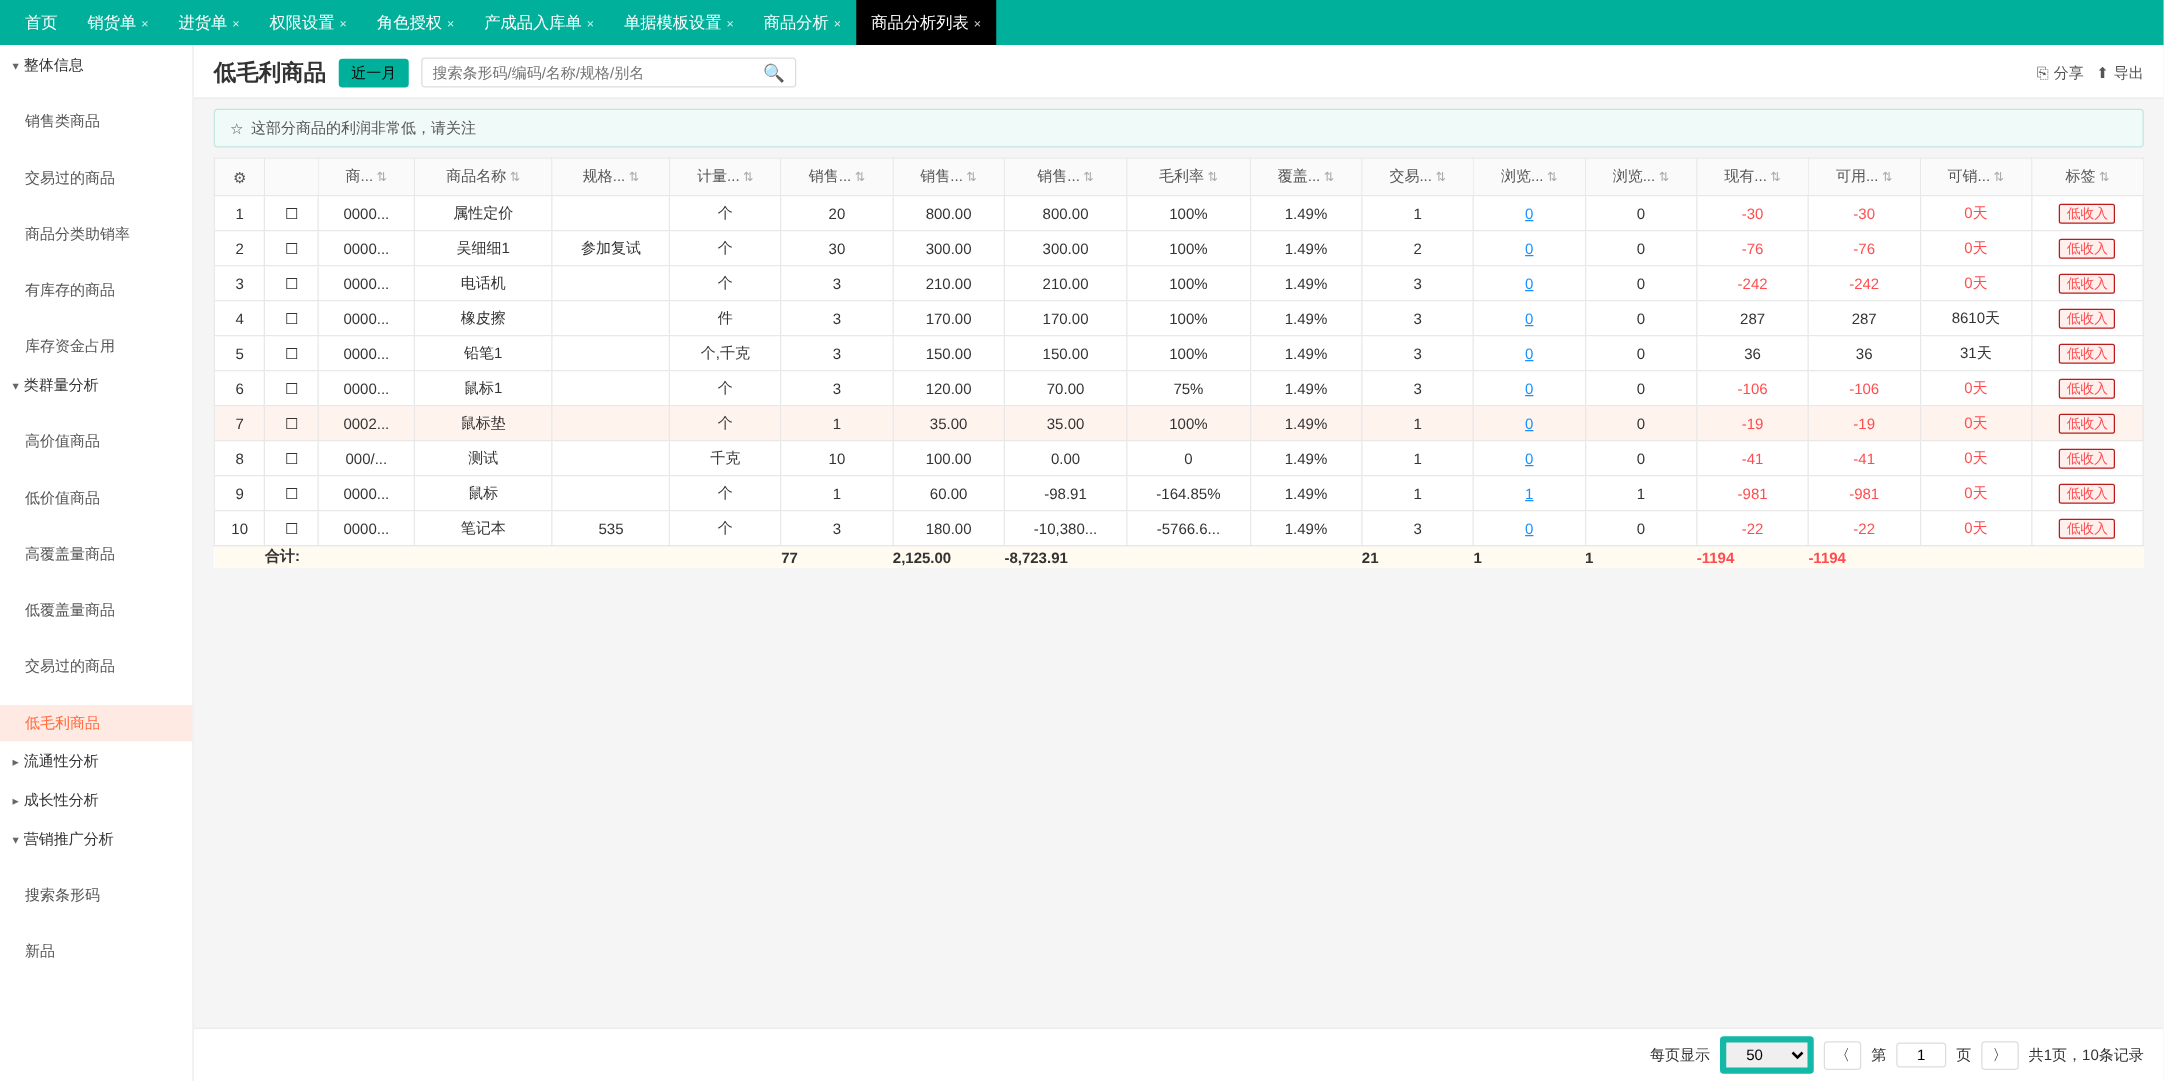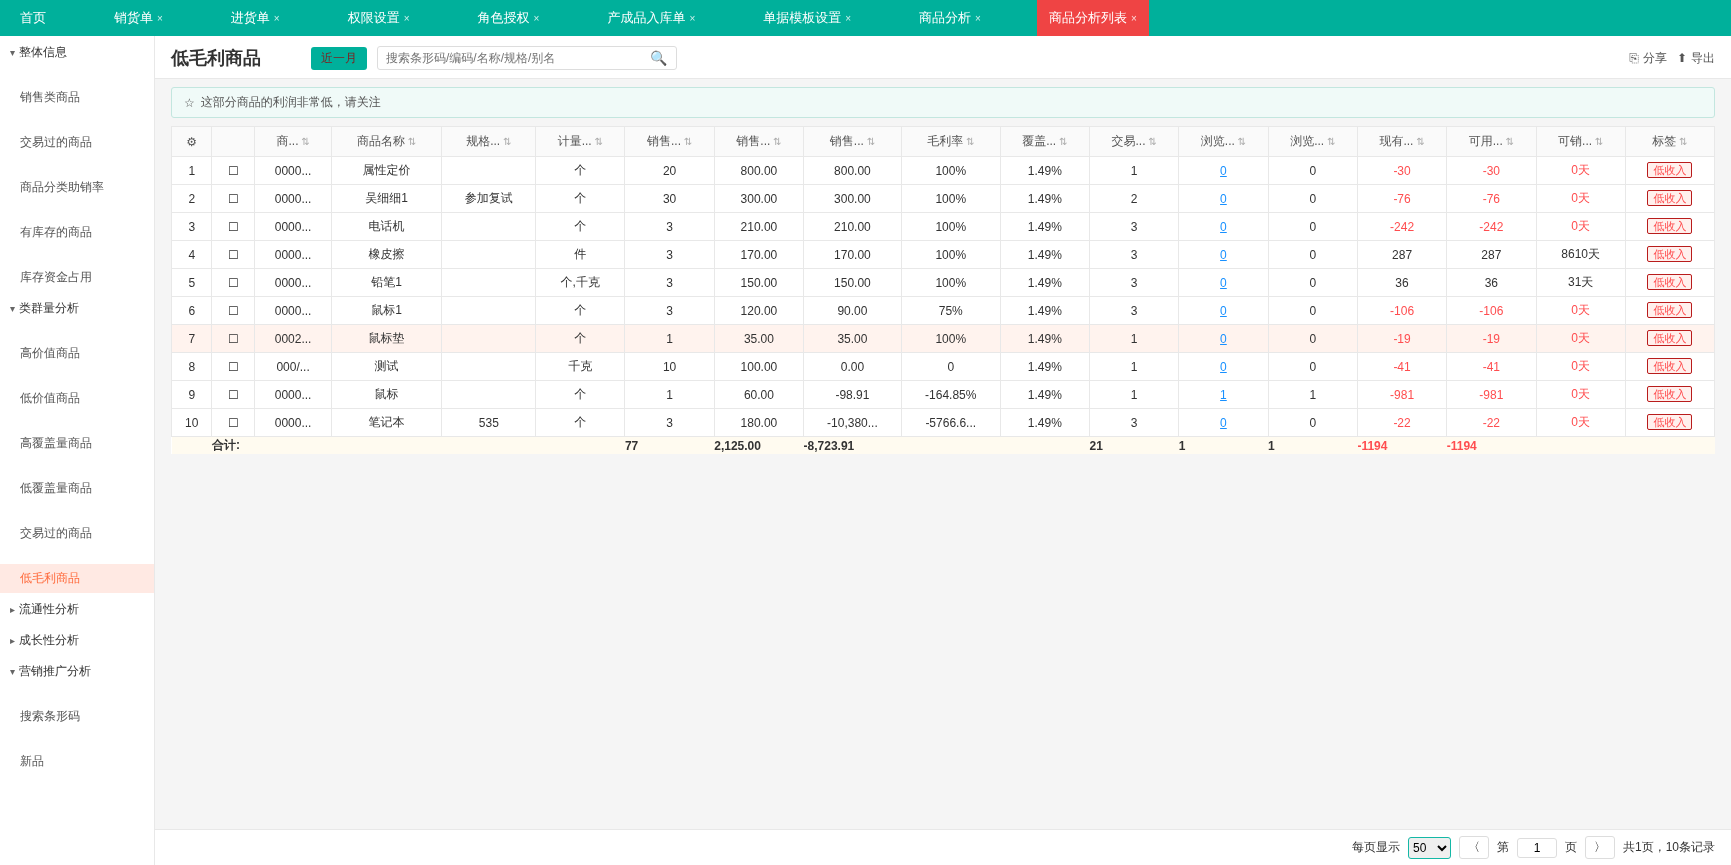--- a/index.html
+++ b/index.html
@@ -5,32 +5,31 @@
     * { box-sizing: border-box; margin: 0; padding: 0; }
     body { font-family: "Microsoft YaHei", "微软雅黑", Arial, sans-serif; font-size: 12px; background: #f5f5f5; color: #333; }
 
     
     .top-nav {
       background: #00b09b;
       display: flex;
       align-items: center;
       height: 36px;
       padding: 0 8px;
-      gap: 44px;
     }
     .top-nav .nav-item {
       color: #fff;
       padding: 0 12px;
       height: 36px;
       line-height: 36px;
       cursor: pointer;
       font-size: 13px;
       white-space: nowrap;
     }
-    .top-nav .nav-item.active { background: #ef4444; }
+    .top-nav .nav-item.active { background: #000000; }
     .top-nav .nav-close { font-size: 10px; margin-left: 4px; opacity: 0.8; }
 
     
     .main-layout {
       display: flex;
       height: calc(100vh - 36px);
     }
 
     
     .sidebar {
@@ -76,27 +75,26 @@
       border-bottom: 1px solid #e8e8e8;
       gap: 10px;
     }
     .page-title {
       font-size: 18px;
       font-weight: bold;
       color: #333;
     }
     .date-btn {
       background: #00b09b;
-      color: #7f1d1d;
+      color: #000000;
       border: none;
       border-radius: 3px;
       padding: 3px 10px;
       font-size: 12px;
       cursor: pointer;
-      margin-left: 40px;
     }
     .search-box {
       display: flex;
       align-items: center;
       border: 1px solid #ddd;
       border-radius: 3px;
       padding: 3px 8px;
       background: #fff;
       flex: 1;
       max-width: 300px;
@@ -193,23 +191,23 @@
       display: flex;
       align-items: center;
       justify-content: flex-end;
       padding: 6px 16px;
       background: #fff;
       border-top: 1px solid #e8e8e8;
       gap: 8px;
       font-size: 12px;
     }
     .pagination-bar select {
-      border: 1px solid #14b8a6;
+      border: 5px solid #14b8a6;
       border-radius: 3px;
-      padding: 2px 0;
+      padding: 2px 12px;
       font-size: 12px;
     }
     .page-btn {
       border: 1px solid #ddd;
       background: #fff;
       padding: 2px 8px;
       cursor: pointer;
       border-radius: 3px;
       font-size: 12px;
     }
@@ -443,21 +441,21 @@
             </tr>
             <tr>
               <td>6</td>
               <td>☐</td>
               <td>0000...</td>
               <td>鼠标1</td>
               <td></td>
               <td>个</td>
               <td>3</td>
               <td>120.00</td>
-              <td>90.00</td>
+              <td>70.00</td>
               <td>75%</td>
               <td>1.49%</td>
               <td>3</td>
               <td class="text-link">0</td>
               <td>0</td>
               <td style="color: rgb(255, 77, 79);">-106</td>
               <td style="color: rgb(255, 77, 79);">-106</td>
               <td style="color: rgb(255, 77, 79);">0天</td>
               <td><span class="tag-low-income">低收入</span></td>
             </tr>

